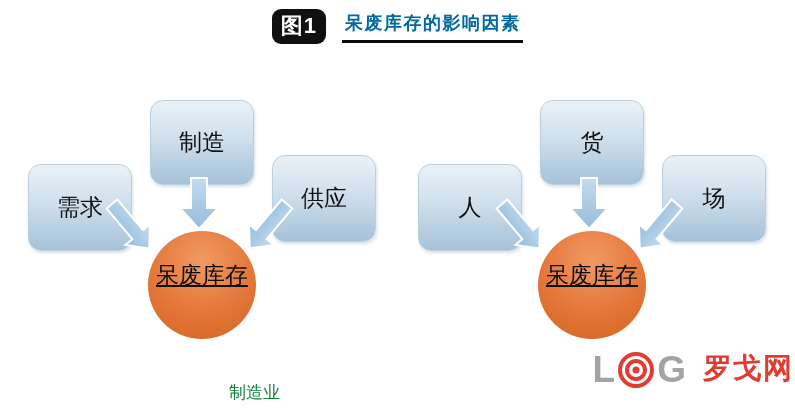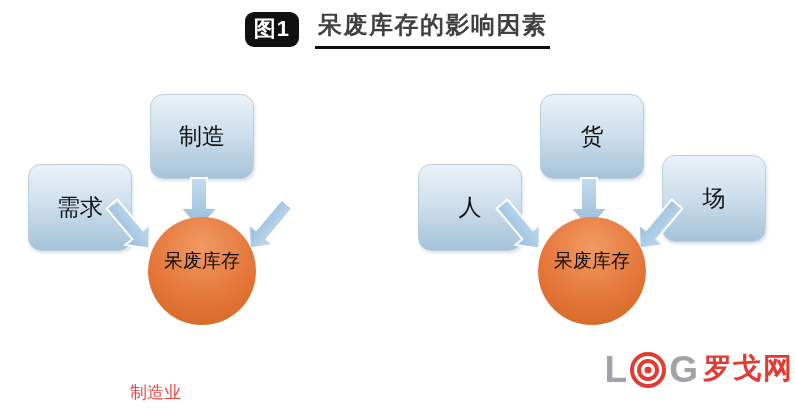--- a/index.html
+++ b/index.html
@@ -11,61 +11,61 @@
   
   .header {
     position:absolute; top:9px; left:0; width:100%;
     display:flex; justify-content:center; align-items:center; gap:16px;
   }
   .badge {
     background:#101010; color:#ffffff; font-weight:bold; font-size:22px;
     line-height:1; padding:6px 9px 7px; border-radius:9px; letter-spacing:1px;
   }
   .title {
-    font-size:24px; font-weight:bold; color:#404040; letter-spacing:1.5px;
+    font-size:18px; font-weight:bold; color:#0369a1; letter-spacing:1.5px;
     border-bottom:3px solid #0d0d0d; padding:0 3px 5px;
   }
 
   
   .diagram { position:absolute; top:92px; width:375px; height:320px; }
   .diagram-left  { left:20px; }
   .diagram-right { left:410px; }
 
   .box {
     position:absolute; width:102px; height:83px; border-radius:13px;
     background:linear-gradient(180deg,#eaf2f8 0%,#cfdfec 45%,#a6c2d9 100%);
     border:1px solid #bccfdd;
     box-shadow:1px 2px 3px rgba(100,130,160,.25);
     display:flex; align-items:center; justify-content:center;
     font-size:23px; color:#111111;
   }
   .box-left  { left:8px;  top:72px; height:85px; }
-  .box-top   { left:130px; top:2px; }
+  .box-top   { left:130px; top:8px; }
   .box-right { left:252px; top:63px; height:85px; }
 
   .arrows { position:absolute; left:0; top:0; }
 
   .circle {
-    position:absolute; left:128px; top:125px; width:108px; height:108px;
+    position:absolute; left:128px; top:139px; width:108px; height:108px;
     border-radius:50%;
     background:radial-gradient(circle at 50% 28%, #f09a63 0%, #e4763a 55%, #d2641f 100%);
     display:flex; align-items:center; justify-content:center;
-    font-size:19px; color:#0c0c0c; box-sizing:border-box; padding-bottom:20px;
+    font-size:23px; color:#0c0c0c; box-sizing:border-box; padding-bottom:20px;text-decoration:underline;
   }
 
   .caption {
-    position:absolute; left:110px; top:289px; width:150px; text-align:left;
-    font-size:17px; color:#ef4444;
+    position:absolute; left:110px; top:289px; width:150px; text-align:right;
+    font-size:17px; color:#15803d;
   }
 
   
   .logo { position:absolute; right:2px; top:349px; display:flex; align-items:center; }
   .logo-letter { font-size:37px; color:#a2a3a7; font-weight:bold; line-height:1; }
   .logo-rings  { width:40px; height:40px; margin:0 1px; display:block; }
-  .logo-cn     { font-size:29px; color:#e23c32; font-weight:bold; margin-left:5px; letter-spacing:1px; }
+  .logo-cn     { font-size:29px; color:#e23c32; font-weight:bold; margin-left:17px; letter-spacing:1px; }
 </style>
 </head>
 <body>
 
 <svg width="0" height="0" style="position:absolute" aria-hidden="true">
   <defs>
     <linearGradient id="arrowGrad" x1="0" y1="0" x2="0" y2="1">
       <stop offset="0" stop-color="#c3dcee"></stop>
       <stop offset="1" stop-color="#95bcdc"></stop>
     </linearGradient>
@@ -75,20 +75,21 @@
 <div class="canvas">
 
   <div class="header">
     <span class="badge">图1</span>
     <span class="title">呆废库存的影响因素</span>
   </div>
 
   <div class="diagram diagram-left">
     <div class="box box-left">需求</div>
     <div class="box box-top">制造</div>
+    <div class="box box-right">供应</div>
 
     <svg class="arrows" width="375" height="320" viewBox="0 0 375 320">
       <path d="M171,86 L187,86 L187,116 L198,116 L179,137 L160,116 L171,116 Z" fill="url(#arrowGrad)" stroke="#ffffff" stroke-width="2"></path>
       <path d="M0,-7 L40,-7 L40,-16 L58,0 L40,16 L40,7 L0,7 Z" transform="translate(92,112) rotate(50)" fill="url(#arrowGrad)" stroke="#ffffff" stroke-width="2"></path>
       <path d="M0,-7 L40,-7 L40,-16 L58,0 L40,16 L40,7 L0,7 Z" transform="translate(267,112) rotate(130)" fill="url(#arrowGrad)" stroke="#ffffff" stroke-width="2"></path>
     </svg>
 
     <div class="circle">呆废库存</div>
     <div class="caption">制造业</div>
   </div>

